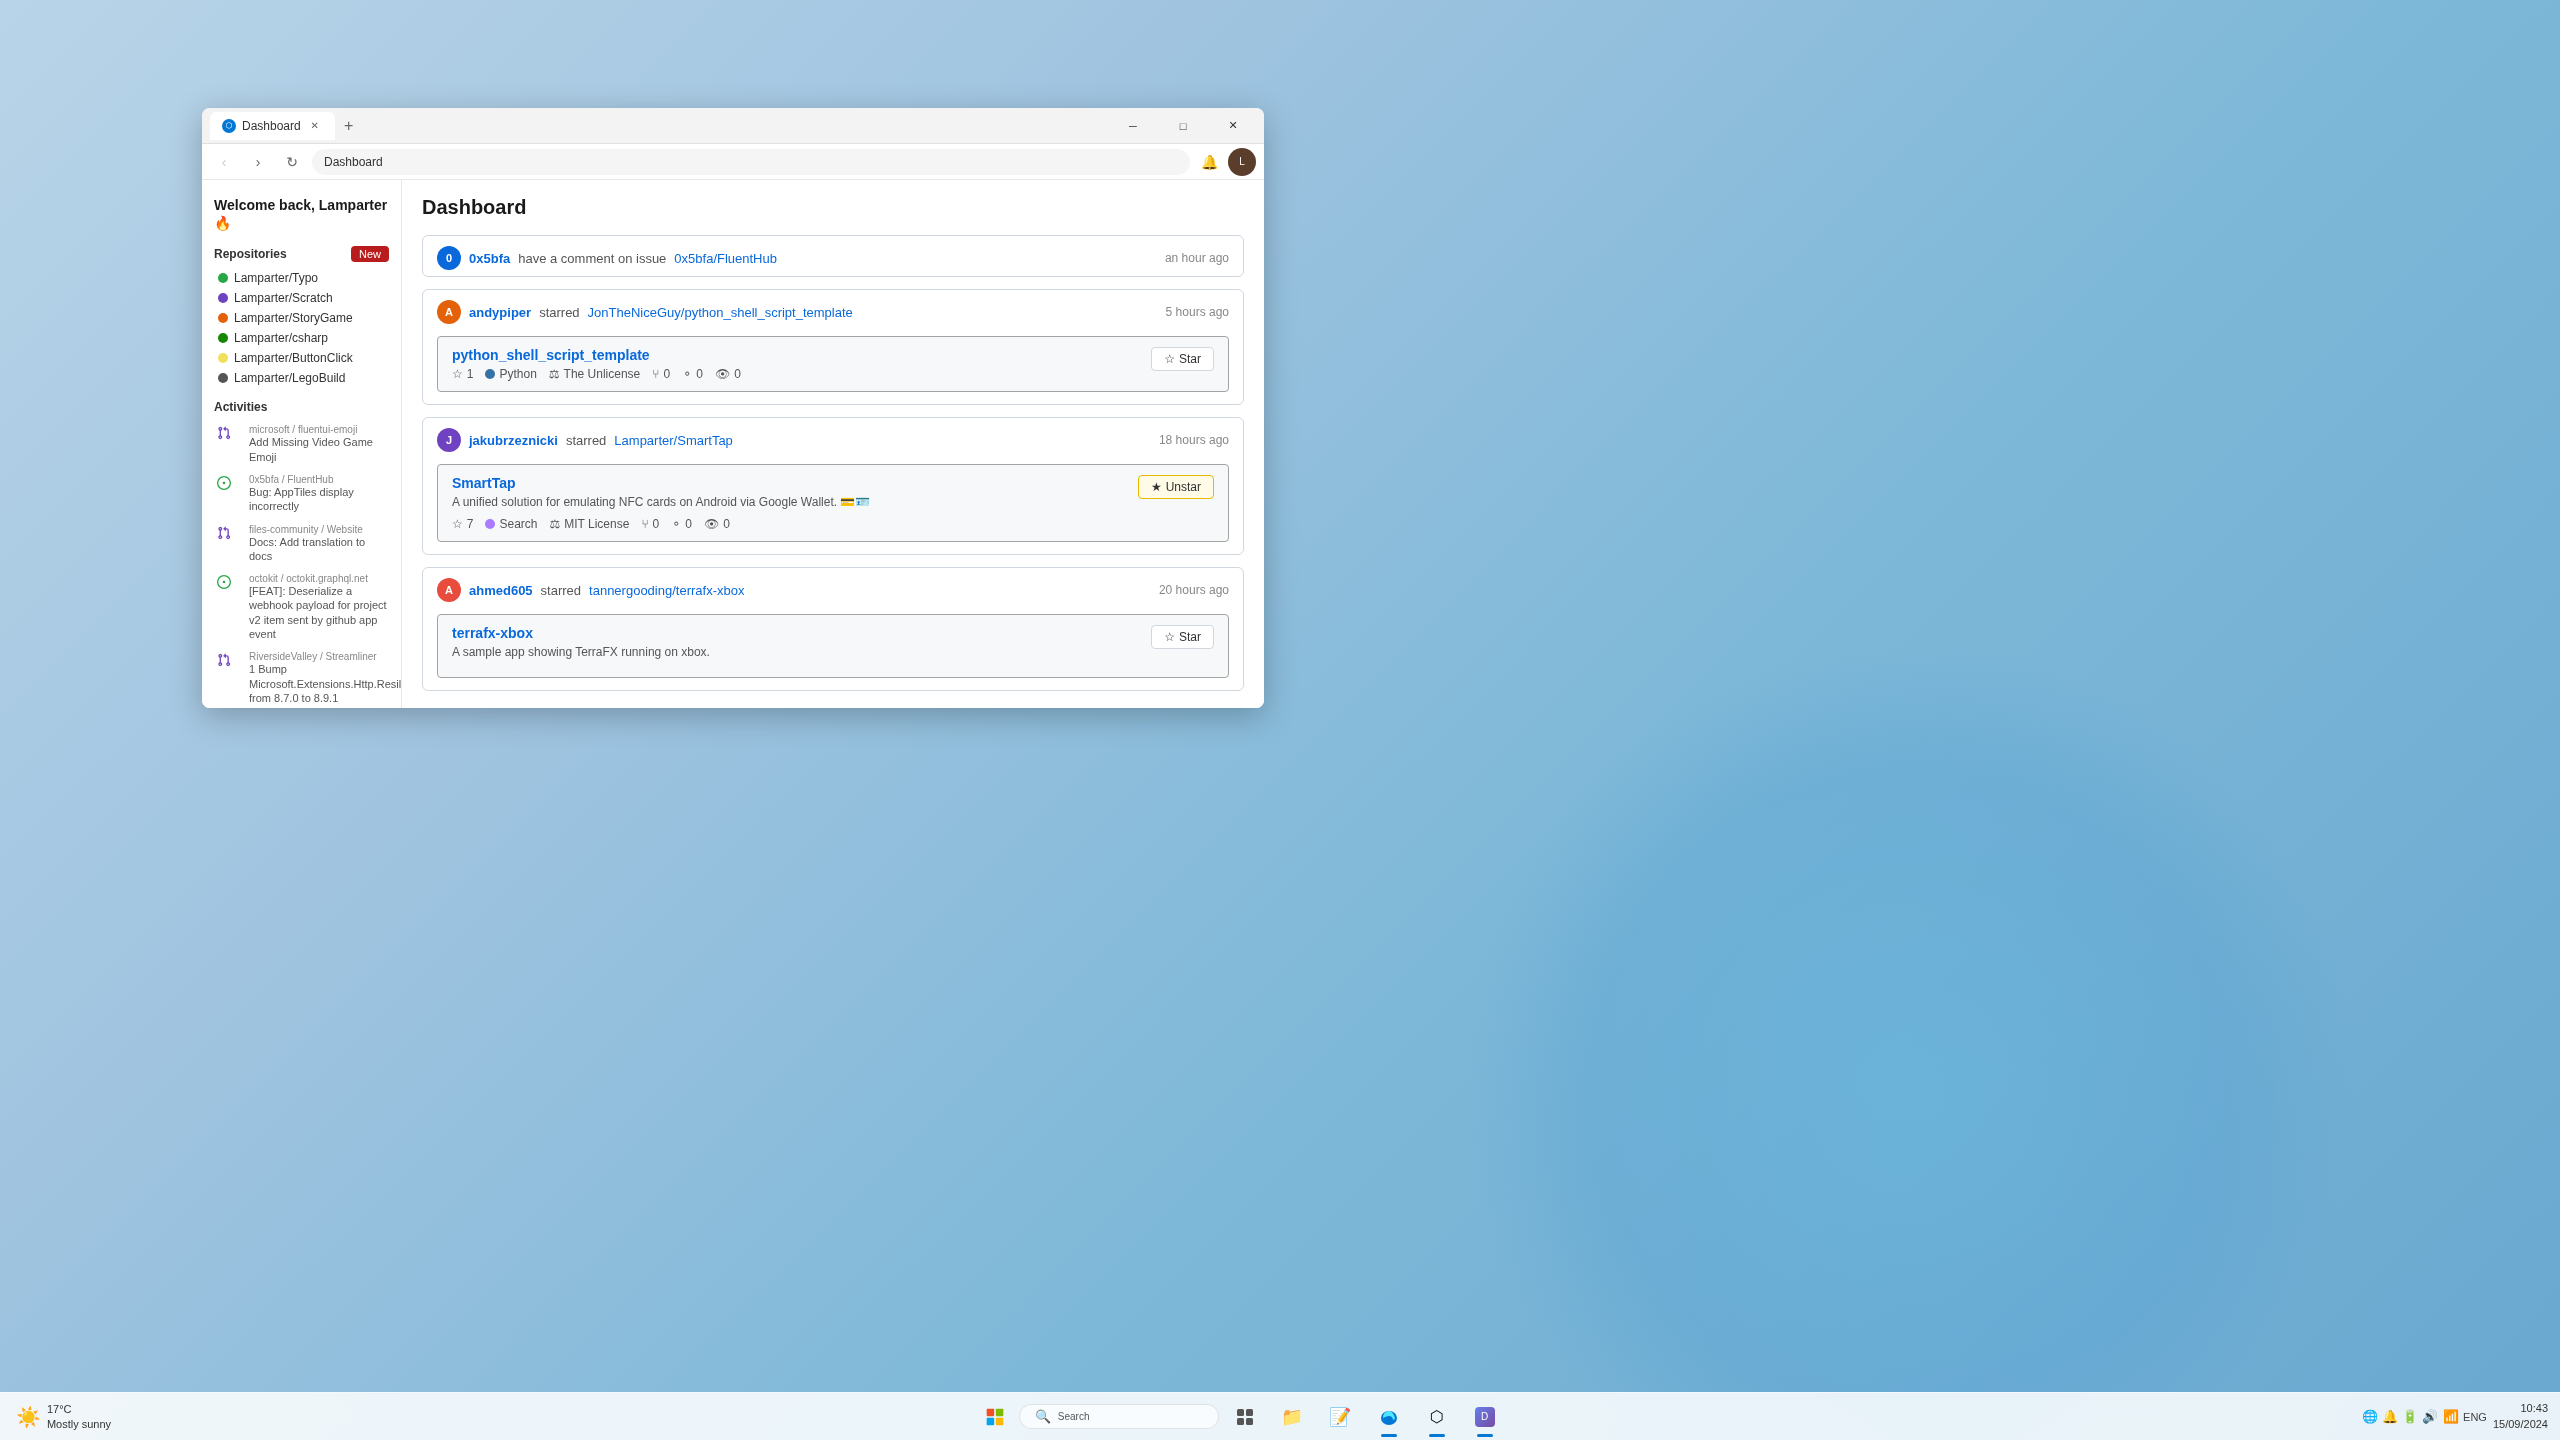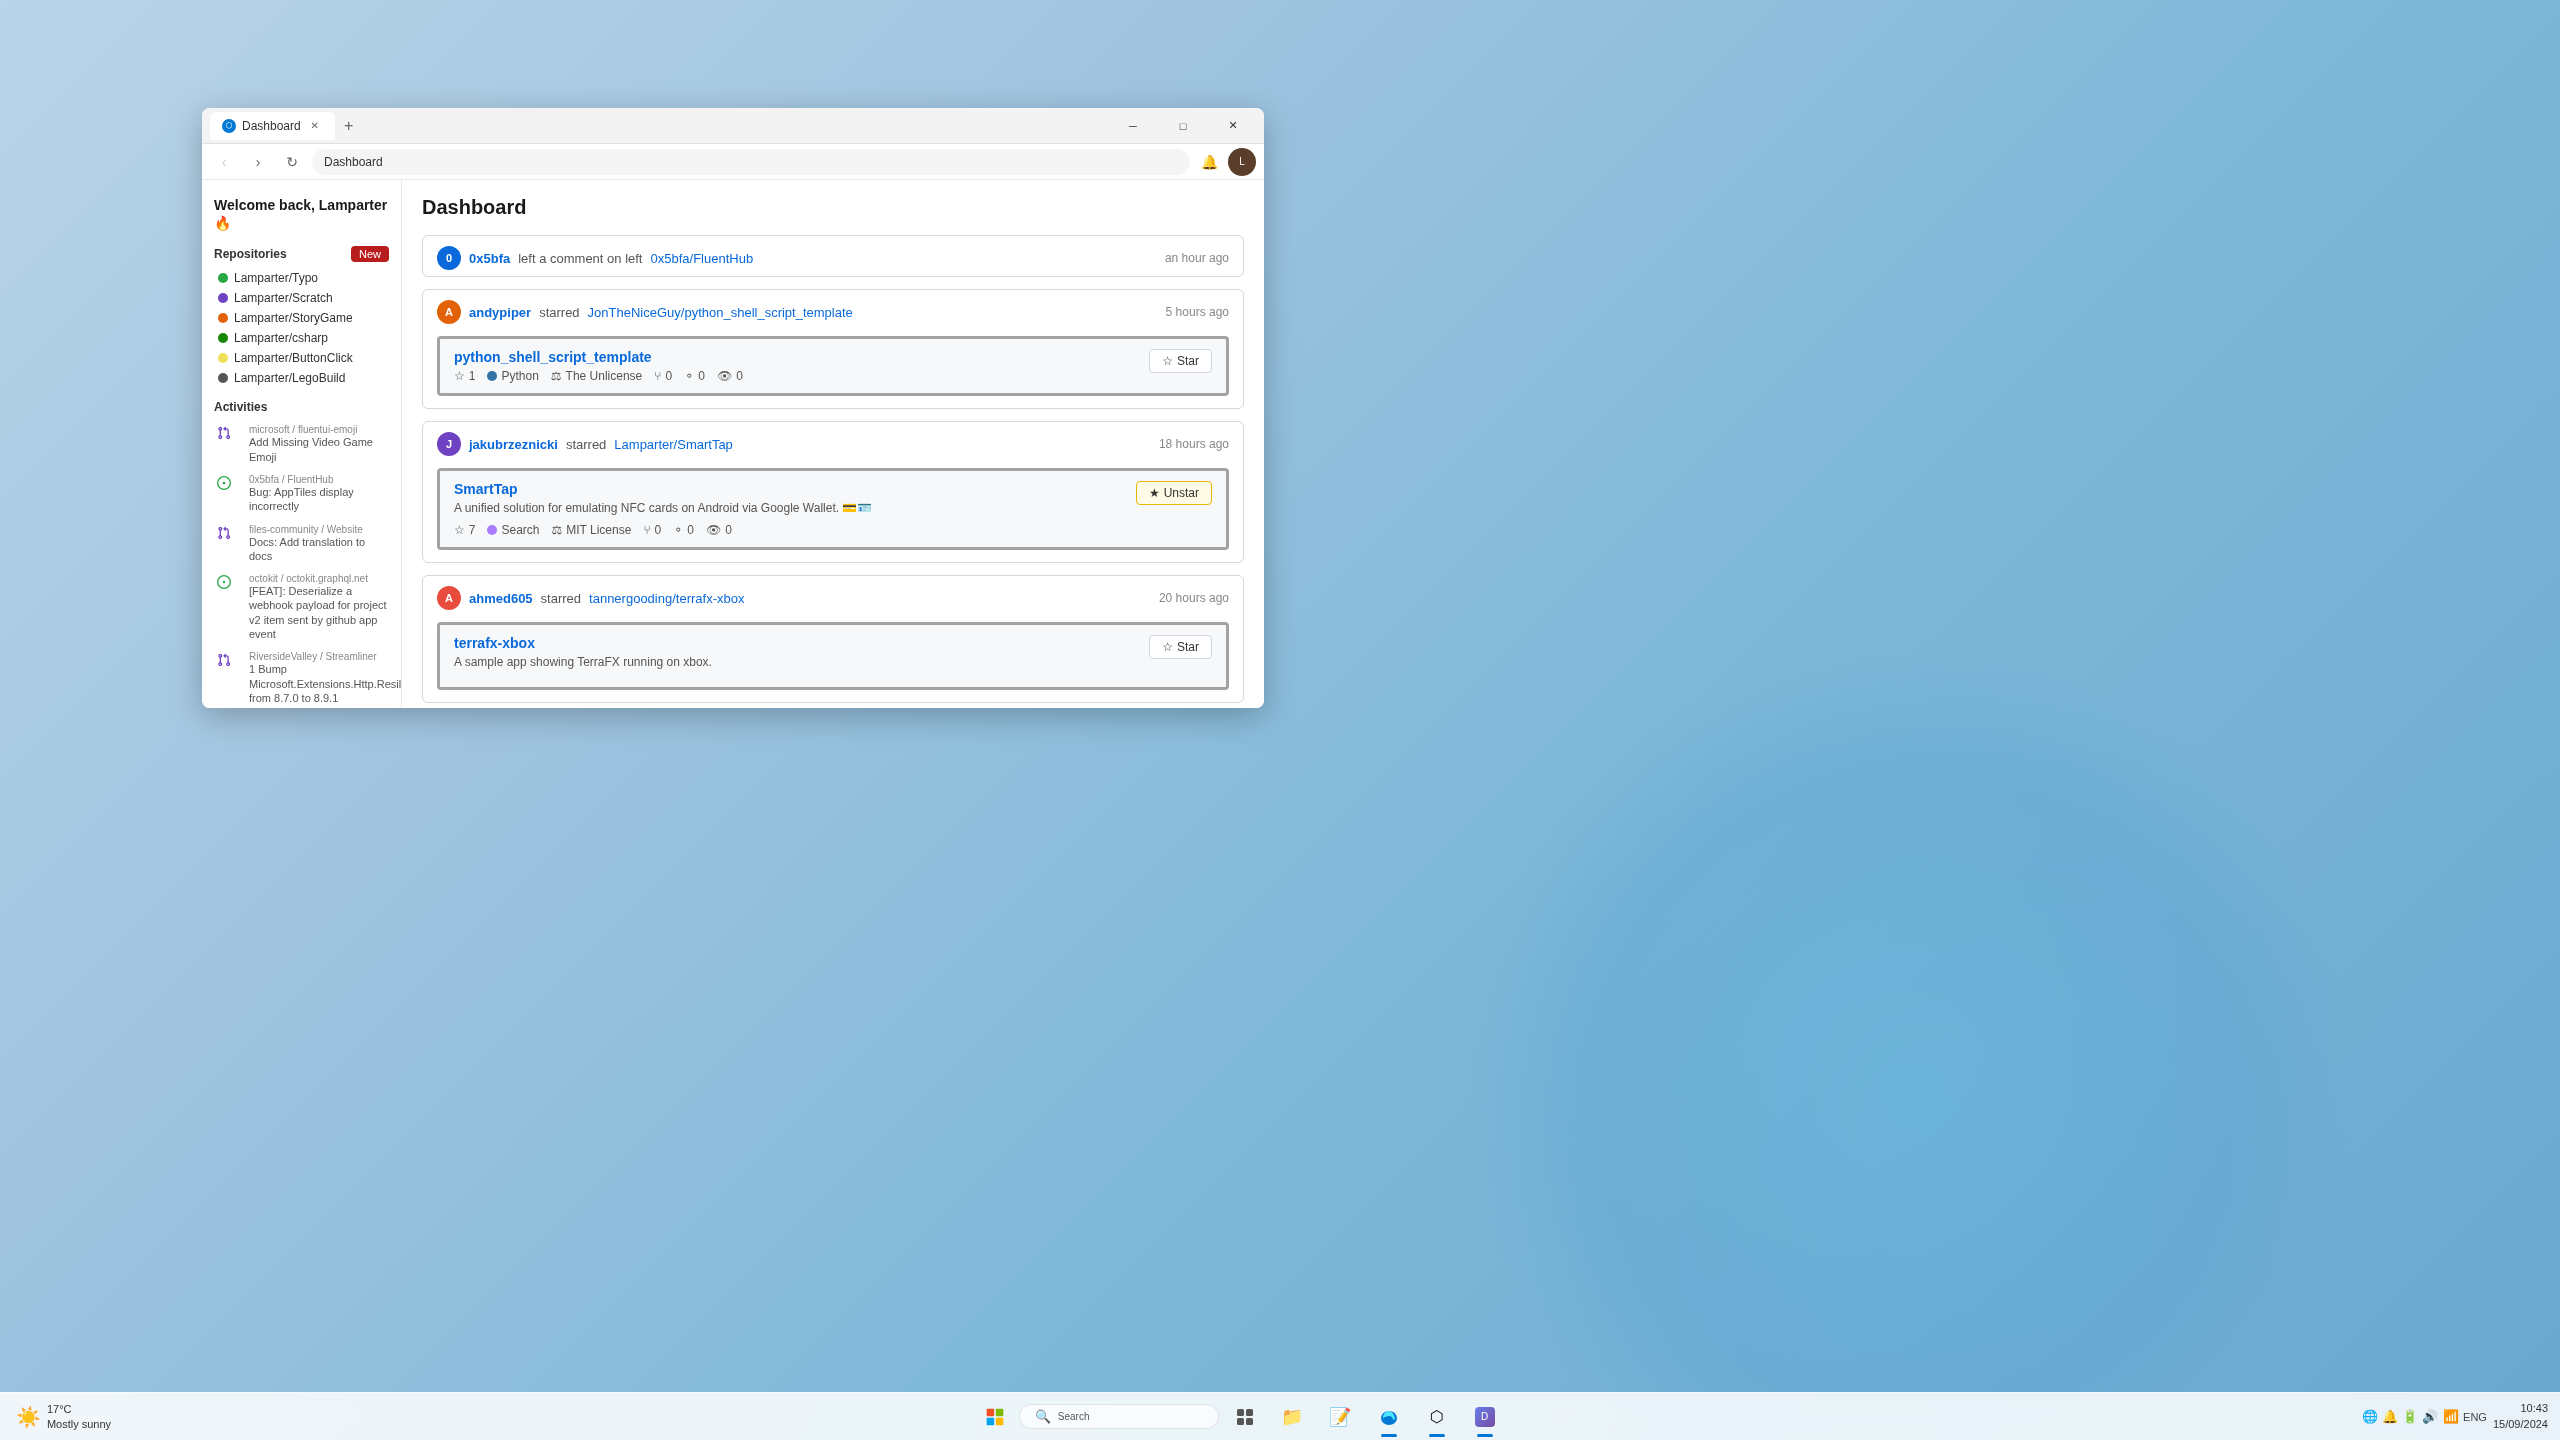--- a/index.html
+++ b/index.html
@@ -323,21 +323,21 @@
     .comment-box {
       background: #f6f8fa;
       border: 1px solid #d0d7de;
       border-radius: 4px;
       padding: 10px 14px;
       font-size: 13px;
       color: #333;
     }
     .repo-card {
       background: #f6f8fa;
-      border: 3px solid #a3a3a3;
+      border: 1px solid #a3a3a3;
       border-radius: 4px;
       padding: 10px 14px;
     }
     .repo-card-name {
       font-size: 14px;
       font-weight: 600;
       color: #0969da;
       margin-bottom: 4px;
     }
     .repo-card-desc {
@@ -651,21 +651,21 @@
     </div>
 
     <div class="main-content">
       <h1 class="dashboard-title">Dashboard</h1>
       <div id="feed-list">
           <div class="feed-item">
       <div class="feed-header">
         <div class="feed-user">
           <div class="avatar" style="background:#0969da">0</div>
           <span class="username">0x5bfa</span>
-          <span class="feed-action">left a comment on left</span>
+          <span class="feed-action">have a comment on issue</span>
           <span class="repo-link">0x5bfa/FluentHub</span>
         </div>
         <span class="feed-time">an hour ago</span>
       </div>
 
 
     </div>
           <div class="feed-item">
       <div class="feed-header">
         <div class="feed-user">

